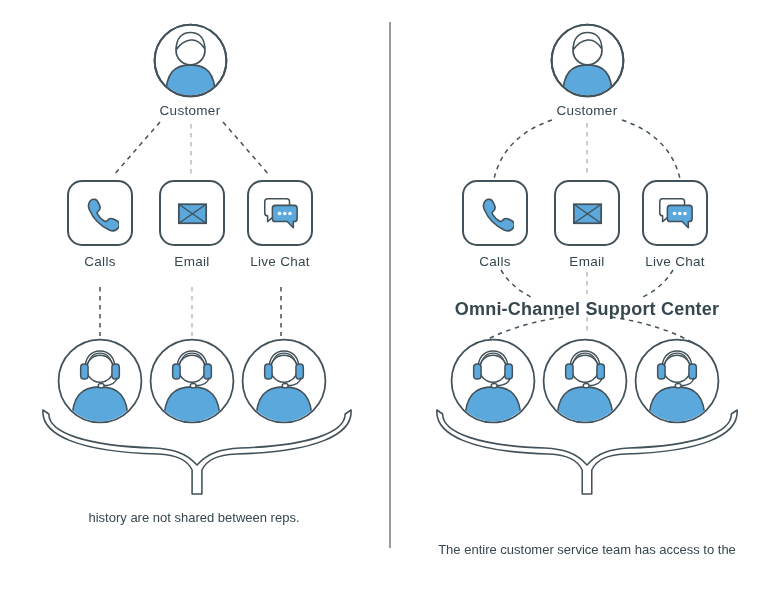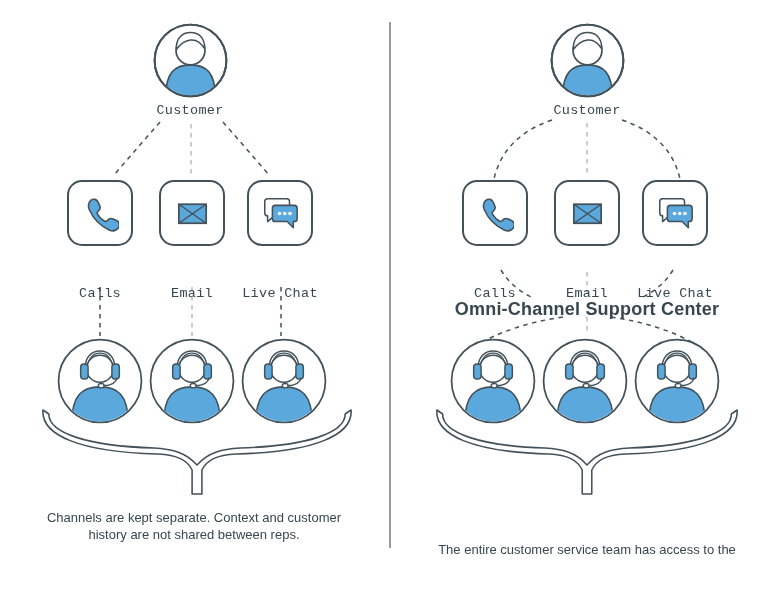--- a/index.html
+++ b/index.html
@@ -11,22 +11,22 @@
     --divider:#9B9B9B;
   }
   html,body{margin:0;padding:0;background:#fff;}
   .canvas{
     position:relative;width:780px;height:590px;background:#fff;overflow:hidden;
     font-family:"Liberation Sans","DejaVu Sans",sans-serif;color:var(--text);
   }
   .connectors{position:absolute;left:0;top:0;pointer-events:none;}
   .divider{position:absolute;left:389px;top:22px;width:2px;height:526px;background:var(--divider);}
   .node{position:absolute;width:90px;display:flex;flex-direction:column;align-items:center;}
-  .nlabel{margin-top:4px;font-size:13.5px;font-weight:500;letter-spacing:.3px;color:var(--text);white-space:nowrap;text-align:center;font-family:Liberation Mono, monospace;}
-  .channel{position:absolute;width:90px;display:flex;flex-direction:column;align-items:center;gap:32px;}
+  .nlabel{margin-top:4px;font-size:13.5px;font-weight:500;letter-spacing:.3px;color:var(--text);white-space:nowrap;text-align:center;}
+  .channel{position:absolute;width:90px;display:flex;flex-direction:column;align-items:center;}
   .cbox{
     width:66px;height:66px;box-sizing:border-box;border:2px solid var(--ol);
     border-radius:15px;background:#fff;display:flex;align-items:center;justify-content:center;
   }
   .channel .nlabel{margin-top:8px;}
   .rep{position:absolute;width:86px;height:86px;}
   .brace{position:absolute;}
   .hub{
     position:absolute;left:437px;top:299px;width:300px;text-align:center;
     font-size:18px;font-weight:700;letter-spacing:.2px;color:var(--text);white-space:nowrap;
@@ -160,21 +160,20 @@
     </svg>
   <svg class="rep" style="left:241px;top:338px">
       <use href="#sym-rep"></use>
     </svg>
 
   <svg class="brace" style="left:40px;top:407px" width="314" height="92" viewBox="0 0 320 92" preserveAspectRatio="none">
       <use href="#sym-brace"></use>
     </svg>
 
   <div class="caption caption-left">
-    <div>Channels are kept separate. Context and customer</div>
     <div>history are not shared between reps.</div>
   </div>
 
   <div class="node" style="left:542px;top:22px">
     <svg width="77" height="77">
         <use href="#sym-customer"></use>
       </svg>
     <div class="nlabel">Customer</div>
   </div>
 

